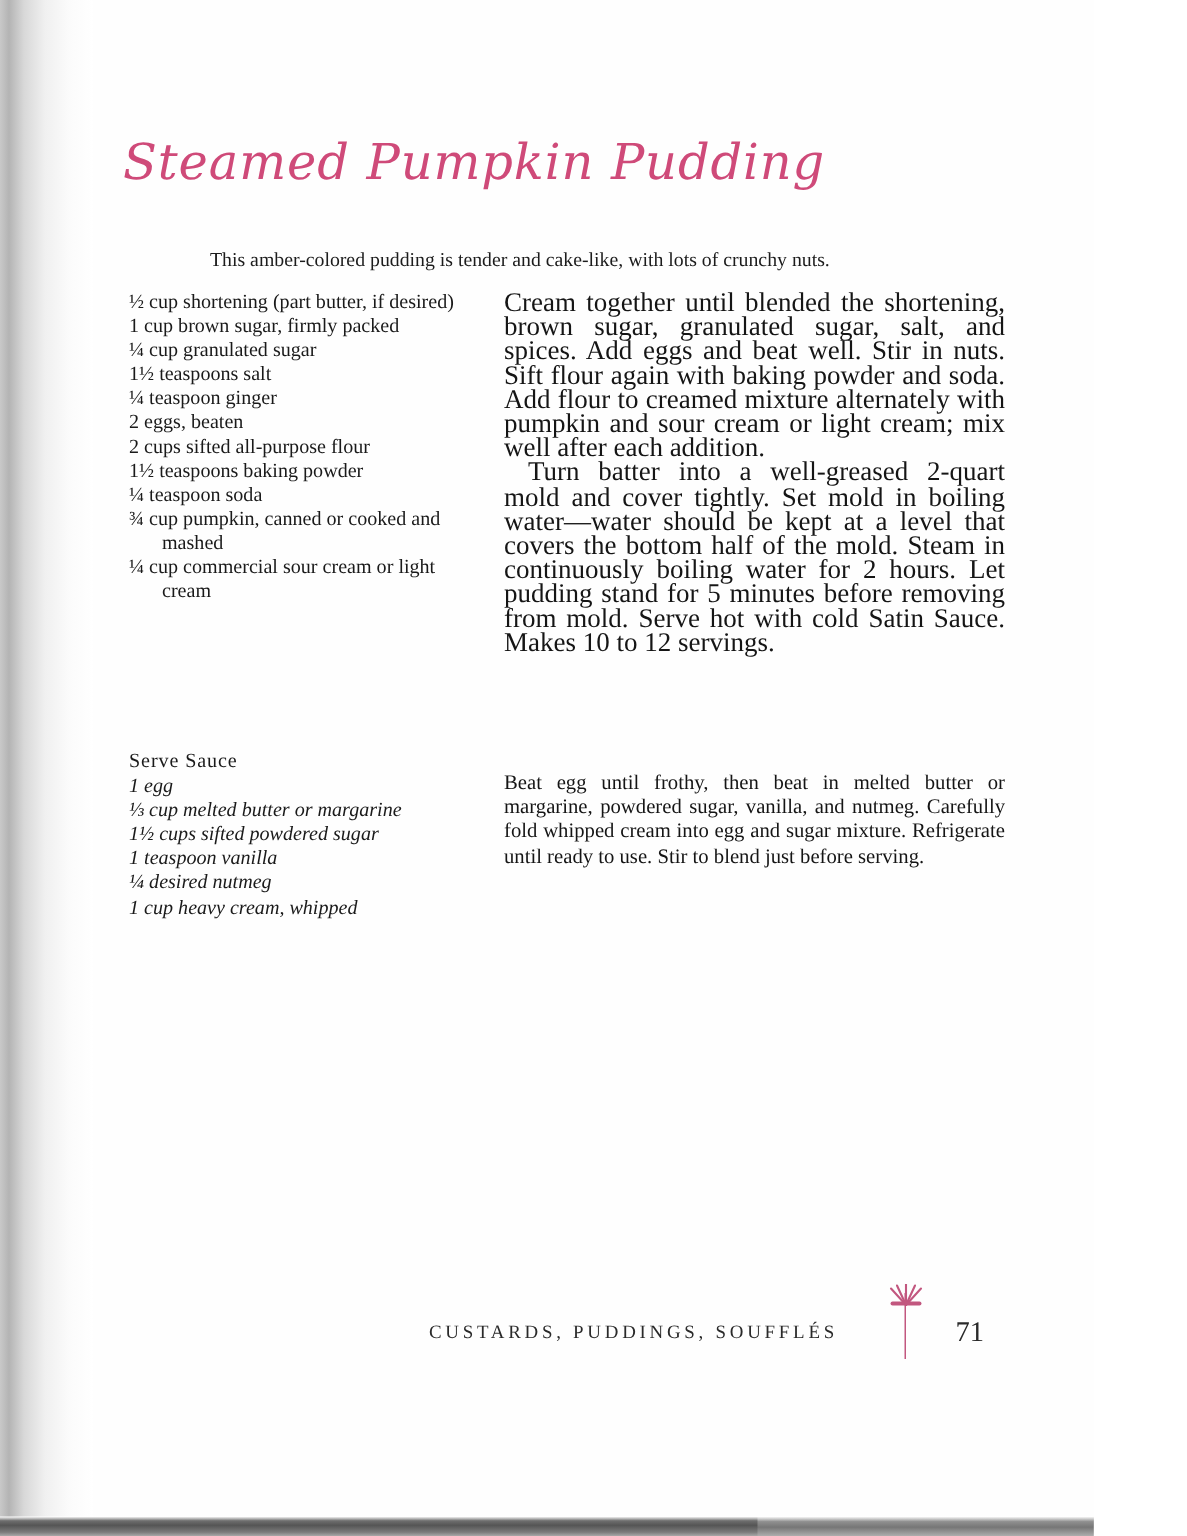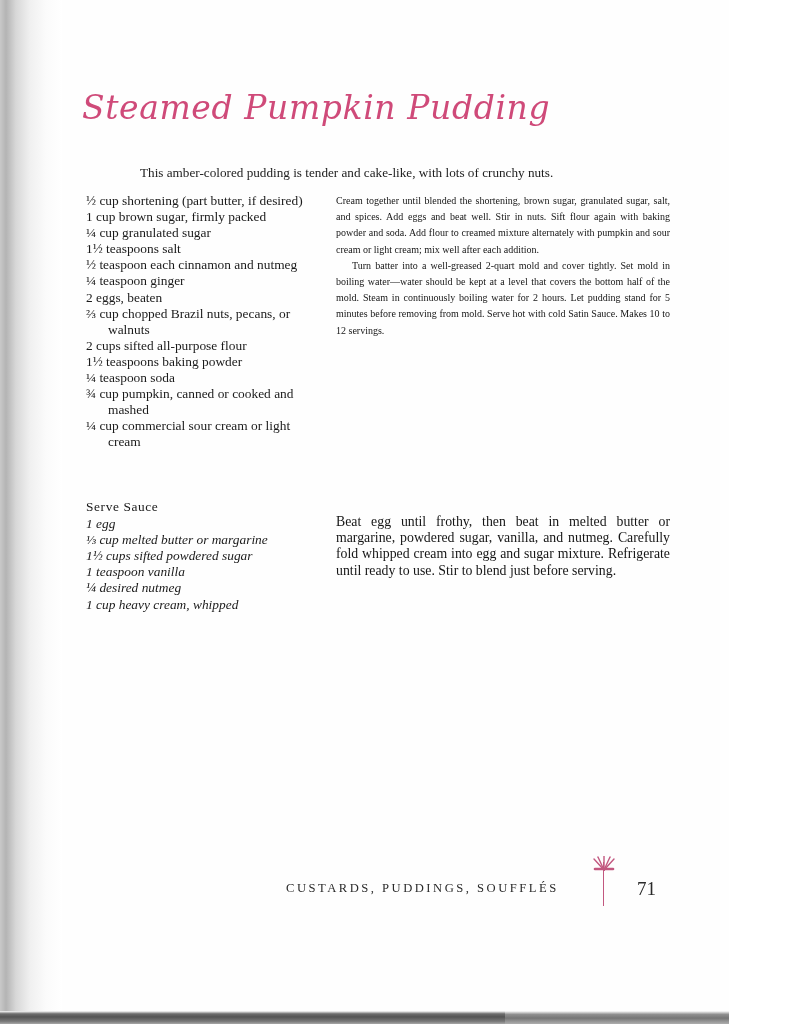--- a/index.html
+++ b/index.html
@@ -123,21 +123,21 @@
     display: block;
     margin-bottom: 1px;
   }
   .sauce-list { font-style: italic; display: block; }
 
   .col-right {
     position: absolute;
     left: 336px;
     top: 193px;
     width: 334px;
-    font-size: 10px;
+    font-size: 18px;
     line-height: 16.2px;
     color: #151515;
     text-align: justify;
   }
   .col-right p { margin: 0; }
   .col-right p.indent { text-indent: 16px; }
 
   .sauce-method {
     position: absolute;
     left: 336px;
@@ -197,24 +197,22 @@
     <span class="line1">Steamed Pumpkin Pudding</span>
   </h1>
 
   <div class="intro">This amber-colored pudding is tender and cake-like, with lots of crunchy nuts.</div>
 
   <div class="col-left">
     <span class="ing-item">½  cup shortening (part butter, if desired)</span>
     <span class="ing-item">1  cup brown sugar, firmly packed</span>
     <span class="ing-item">¼  cup granulated sugar</span>
     <span class="ing-item">1½  teaspoons salt</span>
-    <span class="ing-item">½  teaspoon each cinnamon and nutmeg</span>
     <span class="ing-item">¼  teaspoon ginger</span>
     <span class="ing-item">2  eggs, beaten</span>
-    <span class="ing-item">⅔  cup chopped Brazil nuts, pecans, or walnuts</span>
     <span class="ing-item">2  cups sifted all-purpose flour</span>
     <span class="ing-item">1½  teaspoons baking powder</span>
     <span class="ing-item">¼  teaspoon soda</span>
     <span class="ing-item">¾  cup pumpkin, canned or cooked and mashed</span>
     <span class="ing-item">¼  cup commercial sour cream or light cream</span>
   </div>
 
   <div class="sauce-block">
     <span class="sauce-heading">Serve  Sauce</span>
     <span class="sauce-list">

